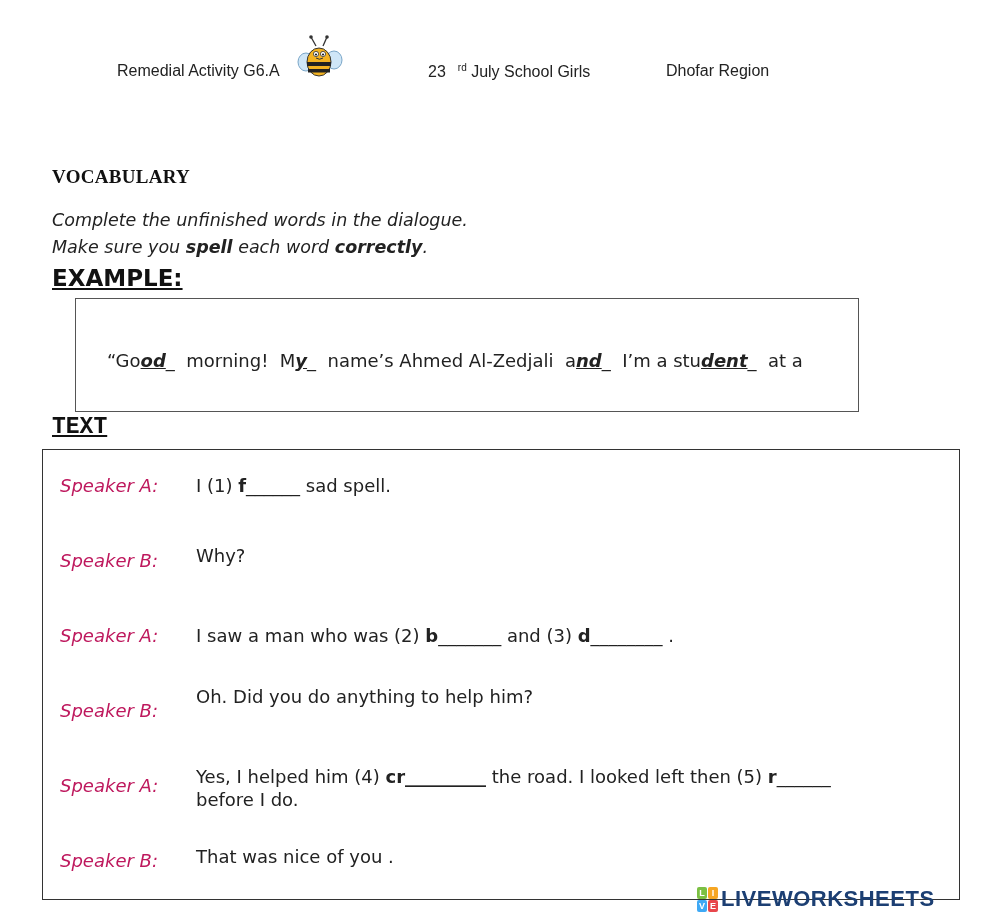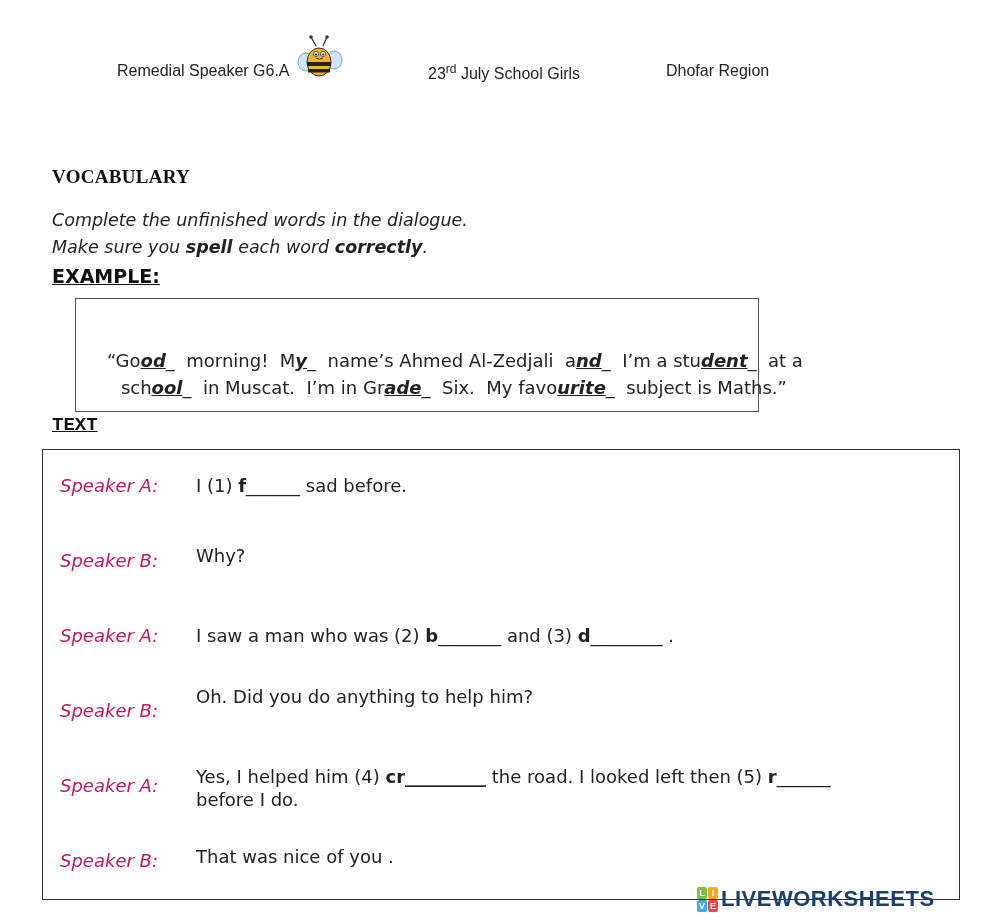--- a/index.html
+++ b/index.html
@@ -1,39 +1,39 @@
 <!DOCTYPE html>
 <html><head>
 <meta charset="utf-8">
 <style>
   html,body{margin:0;padding:0;background:#fff;}
   body{width:1000px;height:921px;position:relative;overflow:hidden;color:#111;font-family:"DejaVu Sans","Liberation Sans",sans-serif;}
   .hdr{position:absolute;top:62px;font-family:"Liberation Sans",sans-serif;font-size:16px;color:#222;}
-  .hdr sup{font-size:12px;}
+  .hdr sup{font-size:10px;margin-left:12px;}
   .bee{position:absolute;left:296px;top:34px;width:48px;height:48px;}
   .vocab{position:absolute;left:52px;top:166px;font-family:"Liberation Serif",serif;font-weight:bold;font-size:19px;letter-spacing:0.3px;}
   .instr{position:absolute;left:52px;font-style:italic;font-size:17.5px;color:#222;}
   .instr b{font-weight:bold;margin-top:24px;}
-  .label-u{position:absolute;left:52px;font-weight:bold;font-size:19px;text-decoration:underline;color:#111;}
-  .example-box{position:absolute;left:75px;top:298px;width:684px;height:114px;border:1.5px solid #555;box-sizing:border-box;text-decoration:underline;}
+  .label-u{position:absolute;left:52px;font-weight:bold;font-size:23px;text-decoration:underline;color:#111;}
+  .example-box{position:absolute;left:75px;top:298px;width:784px;height:114px;border:1.5px solid #555;box-sizing:border-box;text-decoration:underline;}
   .ex-line{position:absolute;font-size:18px;color:#222;white-space:pre;}
   .fill{font-weight:bold;font-style:italic;text-decoration:underline;}
   .text-box{position:absolute;left:42px;top:449px;width:918px;height:451px;border:1.5px solid #333;box-sizing:border-box;}
   .spk{position:absolute;left:60px;font-style:italic;font-size:18px;color:#be185d;}
   .line{position:absolute;left:196px;font-size:18px;color:#222;white-space:pre;}
   .line b{font-weight:bold;}
   .logo{position:absolute;left:697px;top:884px;display:flex;align-items:center;}
   .logo-tiles{display:grid;grid-template-columns:10px 10px;grid-template-rows:12px 12px;gap:1px;margin-right:3px;}
   .tile{font-family:"Liberation Sans",sans-serif;font-size:9px;font-weight:bold;color:#fff;text-align:center;line-height:12px;border-radius:2px;}
   .logo-text{font-family:"Liberation Sans",sans-serif;font-weight:bold;font-size:22px;color:#1c3f73;letter-spacing:0.5px;line-height:30px;}
 </style>
 </head>
 <body>
 
-<div class="hdr" style="left:117px;">Remedial Speaker G6.A</div>
+<div class="hdr" style="left:117px;">Remedial Activity G6.A</div>
 <svg class="bee" viewBox="0 0 48 48">
   <line x1="20" y1="12" x2="15" y2="3" stroke="#333" stroke-width="1.3"></line>
   <line x1="27" y1="12" x2="31" y2="3" stroke="#333" stroke-width="1.3"></line>
   <circle cx="15" cy="3" r="1.8" fill="#333"></circle>
     <circle cx="31" cy="3" r="1.8" fill="#333"></circle>
   <ellipse cx="10" cy="28" rx="8" ry="9" fill="#cfe6f7" stroke="#7aa6c8" stroke-width="1"></ellipse>
   <ellipse cx="38" cy="26" rx="8" ry="9" fill="#cfe6f7" stroke="#7aa6c8" stroke-width="1"></ellipse>
   <ellipse cx="23" cy="28" rx="12" ry="14" fill="#f4b321" stroke="#333" stroke-width="1"></ellipse>
   <rect x="11" y="28" width="24" height="4" fill="#222"></rect>
   <rect x="12" y="35" width="22" height="3.5" fill="#222"></rect>
@@ -50,31 +50,28 @@
 
 <div class="vocab">VOCABULARY</div>
 <div class="instr" style="top:210px;text-align:center;">Complete the unfinished words in the dialogue.</div>
 <div class="instr" style="top:237px;"><span>Make sure you </span><b>spell</b><span> each word </span><b>correctly</b><span>.</span></div>
 <div class="label-u" style="top:265px;">EXAMPLE:</div>
 
 <div class="example-box">
   <div class="ex-line" style="left:8px;top:30px;">
     <span>“Go</span><span class="fill">od</span><span>_  morning!  M</span><span class="fill">y</span><span>_  name’s Ahmed Al-Zedjali  a</span><span class="fill">nd</span><span>_  I’m a stu</span><span class="fill">dent</span><span>_  at a</span>
   </div>
-  <div class="ex-line" style="left:22px;top:57px;">
-    <span>sch</span><span class="fill">ool</span><span>_  in Muscat.  I’m in Gr</span><span class="fill">ade</span><span>_  Six.  My favo</span><span class="fill">urite</span><span>_  subject is Maths.”</span>
-  </div>
 </div>
 
 <div class="label-u" style="top:414px;font-family:Liberation Mono, monospace;">TEXT</div>
 
 <div class="text-box"></div>
 
 <div class="spk" style="top:475px;">Speaker A:</div>
-<div class="line" style="top:475px;"><span>I (1) </span><b>f</b><span>______ sad before.</span></div>
+<div class="line" style="top:475px;"><span>I (1) </span><b>f</b><span>______ sad spell.</span></div>
 
 <div class="spk" style="top:550px;">Speaker B:</div>
 <div class="line" style="top:545px;"><span>Why?</span></div>
 
 <div class="spk" style="top:625px;">Speaker A:</div>
 <div class="line" style="top:625px;"><span>I saw a man who was (2) </span><b>b</b><span>_______ and (3) </span><b>d</b><span>________ .</span></div>
 
 <div class="spk" style="top:700px;">Speaker B:</div>
 <div class="line" style="top:686px;"><span>Oh. Did you do anything to help him?</span></div>
 

